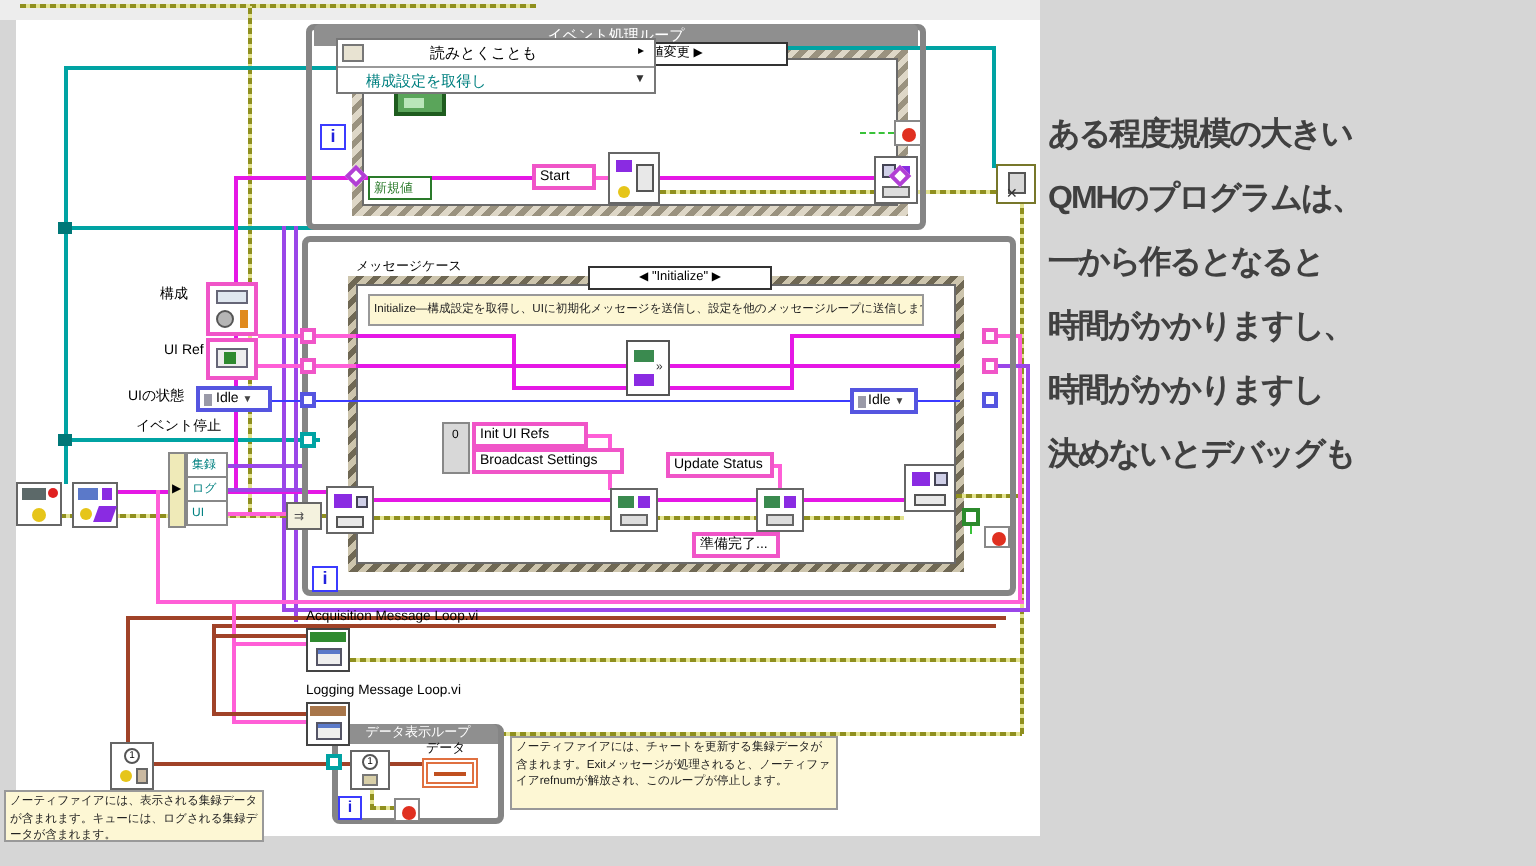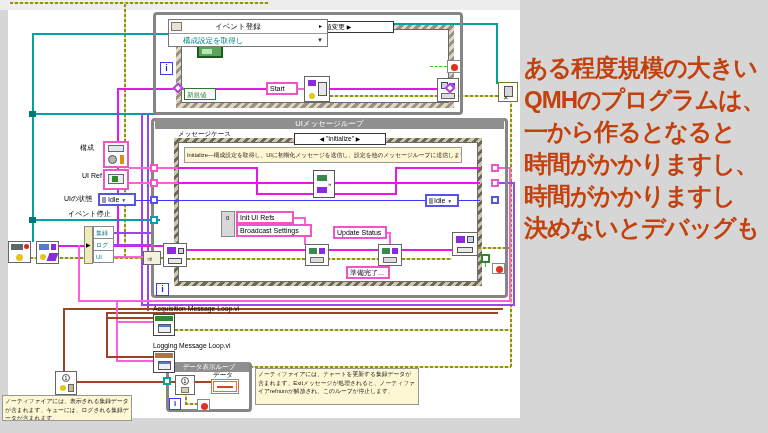--- a/index.html
+++ b/index.html
@@ -25,21 +25,21 @@
   .stripes2{position:absolute;background:repeating-linear-gradient(135deg,#cdc5ad 0 3px,#6f6854 3px 6px)}
   .inner{position:absolute;background:#fff;border:1px solid #6a6a6a}
   .sel{position:absolute;background:#fff;border:1px solid #333;font-size:6.5px;line-height:10px;text-align:center;white-space:nowrap;overflow:hidden}
   .sel .ar{color:#000;font-size:6px}
   .tun{position:absolute;width:8px;height:8px;background:#fff}
   .iterm{position:absolute;width:13px;height:13px;background:#fff;border:1px solid #3b3bff;color:#2222dd;font-size:9px;font-weight:bold;text-align:center;line-height:11px}
   .enum{position:absolute;background:#fff;border:2px solid #5555e0;font-size:7px;line-height:9px;white-space:nowrap;padding:0 2px;color:#000}
   .stopterm{position:absolute;background:#fff;border:1px solid #888;text-align:center}
   .dot{position:absolute;border-radius:50%}
   .cmt{position:absolute;background:#fdf7d4;border:1px solid #999;font-size:5.8px;line-height:8.5px;padding:1px 2px;overflow:hidden;color:#222}
-  .rp-line{font-size:24px;font-weight:bold;letter-spacing:-1px;line-height:32px;color:#c2410c;white-space:nowrap}
+  .rp-line{font-size:16px;font-weight:bold;letter-spacing:-1px;line-height:32px;color:#404040;white-space:nowrap}
   .glyph{position:absolute}
 </style>
 </head>
 <body>
 
 <div class="stage">
 
   <div class="abs" style="left:0;top:0;width:520px;height:10px;background:#ededed"></div>
   <div class="abs" style="left:8px;top:10px;width:512px;height:408px;background:#fff"></div>
 
@@ -120,30 +120,30 @@
   <div class="w br" style="left:106px;top:317px;width:47px;height:2px"></div>
   <div class="w pk" style="left:116px;top:321px;width:37px;height:2px"></div>
   <div class="w ol" style="left:175px;top:329px;width:336px;height:2px"></div>
   <div class="w br" style="left:106px;top:356px;width:47px;height:2px"></div>
   <div class="w pk" style="left:116px;top:360px;width:37px;height:2px"></div>
   <div class="w ol" style="left:175px;top:366px;width:336px;height:2px"></div>
 
   <div class="w br" style="left:77px;top:381px;width:99px;height:2px"></div>
 
   <div class="loopframe" style="left:153px;top:12px;width:310px;height:103px"></div>
+  <div class="ltitle" style="left:157px;top:12px;width:302px;height:11px">イベント処理ループ</div>
   <div class="sel" style="left:246px;top:21px;width:148px;height:12px">
     <span class="ar">◀</span>
     <span>[0] "開始": 値変更</span>
     <span class="ar">▶</span>
   </div>
   <div class="iterm" style="left:160px;top:62px">i</div>
   <div class="abs" style="left:183px;top:26px;width:9px;height:9px;background:#fff;border:2px solid #3a3ad0"></div>
 
   <div class="loopframe" style="left:151px;top:118px;width:357px;height:180px"></div>
-  <div class="ltitle" style="left:155px;top:118px;width:349px;height:11px">UIメッセージループ</div>
   <div class="lbl" style="left:178px;top:130px;font-size:6.5px">メッセージケース</div>
   <div class="sel" style="left:294px;top:133px;width:92px;height:12px">
     <span class="ar">◀</span>
     <span>"Initialize"</span>
     <span class="ar">▶</span>
   </div>
   <div class="iterm" style="left:156px;top:283px">i</div>
 
   <div class="tun" style="left:150px;top:164px;border:2px solid #f055c8"></div>
   <div class="tun" style="left:150px;top:179px;border:2px solid #f055c8"></div>
@@ -178,21 +178,21 @@
     <div class="glyph" style="left:3px;top:3px;width:7px;height:7px;background:#cfcfe8;border:1px solid #445"></div>
     <div class="glyph" style="left:12px;top:4px;width:5px;height:5px;background:#8a2be2"></div>
     <div class="glyph" style="left:3px;top:14px;width:14px;height:6px;background:#ddd;border:1px solid #666"></div>
   </div>
 
   <div class="abs" style="left:174px;top:84px;width:8px;height:8px;background:#fff;border:2px solid #b13fd4;transform:rotate(45deg)"></div>
   <div class="abs" style="left:446px;top:84px;width:8px;height:8px;background:#fff;border:2px solid #b13fd4;transform:rotate(45deg)"></div>
 
   <div class="box" style="left:168px;top:19px;width:160px;height:28px;border-color:#777">
     <div class="glyph" style="left:2px;top:2px;width:11px;height:9px;background:#e8e3d2;border:1px solid #777"></div>
-    <div class="lbl" style="left:46px;top:3px;font-size:7.5px">イベント登録</div>
+    <div class="lbl" style="left:46px;top:3px;font-size:7.5px">読みとくことも</div>
     <div class="lbl" style="left:150px;top:3px;font-size:6px">▸</div>
     <div class="abs" style="left:0;top:13px;width:158px;height:1px;background:#999"></div>
     <div class="lbl" style="left:14px;top:17px;font-size:7.5px;color:#008080">構成設定を取得し</div>
     <div class="lbl" style="left:148px;top:17px;font-size:6px;color:#333">▼</div>
   </div>
 
   <div class="box" style="left:498px;top:82px;width:20px;height:20px;border-color:#77772a">
     <div class="glyph" style="left:5px;top:3px;width:9px;height:11px;background:#d8d8d8;border:1px solid #555"></div>
     <div class="lbl" style="left:4px;top:11px;font-size:7px;color:#333">✕</div>
   </div>

